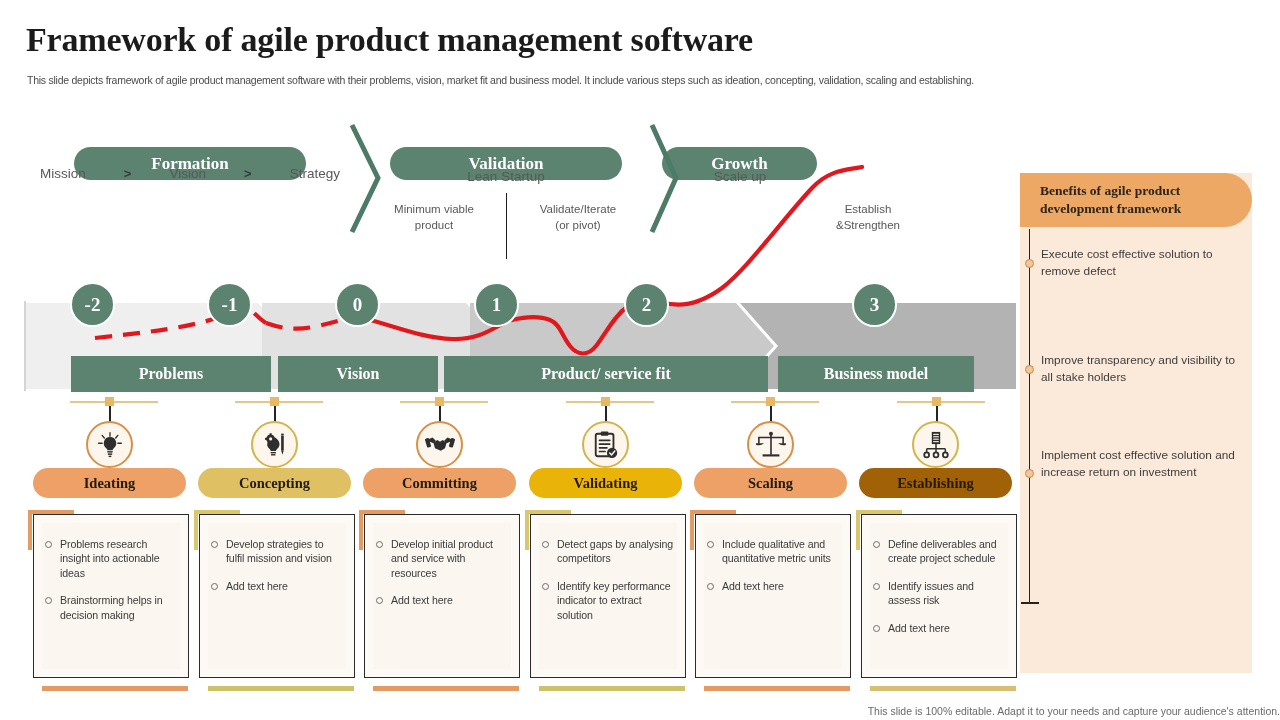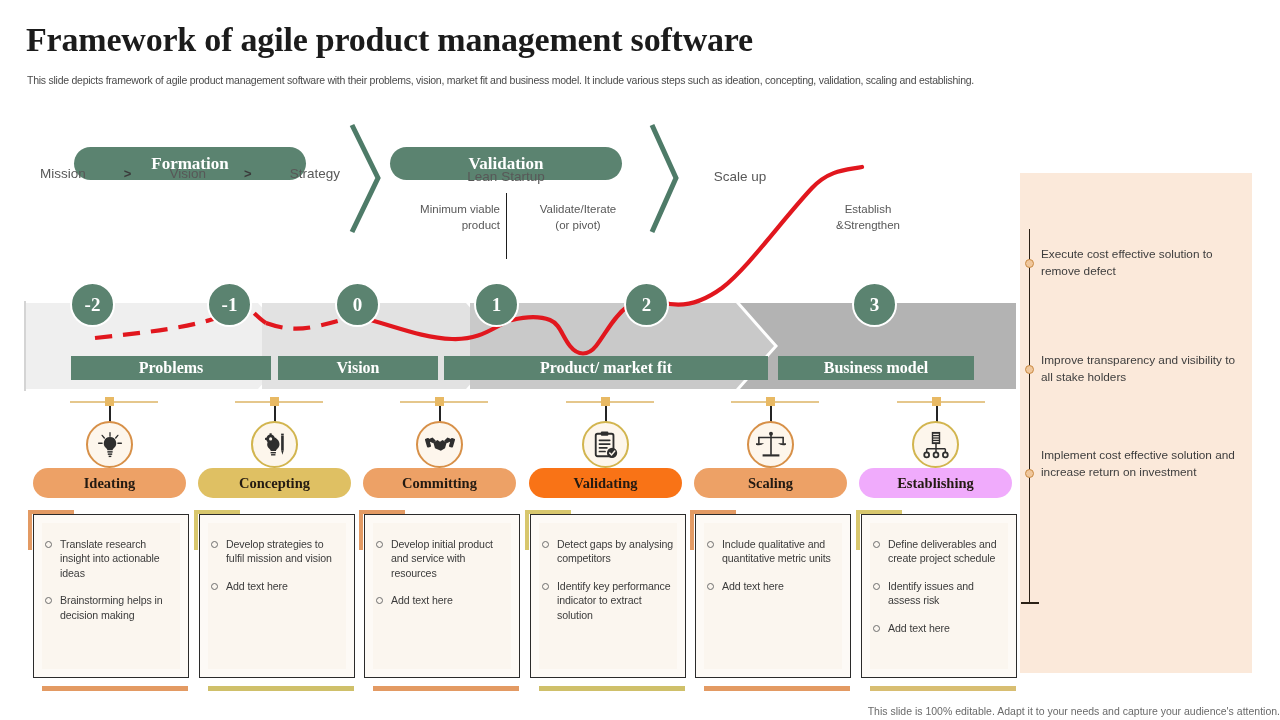--- a/index.html
+++ b/index.html
@@ -49,21 +49,21 @@
   .num-circle{
     position:absolute;width:45px;height:45px;border-radius:50%;
     background:#5b8370;border:2px solid #ffffff;
     color:#ffffff;font-family:"Liberation Serif", serif;font-weight:700;
     font-size:19px;display:flex;align-items:center;justify-content:center;
     box-sizing:border-box;z-index:6;
   }
 
   
   .stage-bar{
-    position:absolute;height:24px;background:#5b8370;color:#ffffff;
+    position:absolute;height:36px;background:#5b8370;color:#ffffff;
     font-family:"Liberation Serif", serif;font-weight:700;font-size:16px;
     display:flex;align-items:center;justify-content:center;z-index:5;
   }
 
   
   .conn-line{position:absolute;background:#e5c78c;height:1.6px;z-index:5;}
   .conn-sq{position:absolute;width:9px;height:9px;background:#e8b964;z-index:6;}
   .conn-vert{position:absolute;width:1.5px;background:#242424;z-index:4;}
 
   
@@ -139,31 +139,32 @@
 </head>
 <body>
 
 <div id="slide">
 
   <div class="page-title">Framework of agile product management software</div>
   <div class="page-subtitle">This slide depicts framework of agile product management software with their problems, vision, market fit and business model. It include various steps such as ideation, concepting, validation, scaling and establishing.</div>
 
   <div class="phase-pill" style="left:74px;top:115px;width:232px;">Formation</div>
   <div class="phase-pill" style="left:390px;top:115px;width:232px;">Validation</div>
+  <div class="phase-pill" style="left:662px;top:115px;width:155px;">Growth</div>
 
   <div class="mission-row">
     <span>Mission</span>
     <span class="gt">&gt;</span>
     <span>Vision</span>
     <span class="gt">&gt;</span>
     <span>Strategy</span>
   </div>
 
   <div class="phase-sub" style="left:406px;top:161px;width:200px;">Lean Startup</div>
-  <div class="phase-small" style="left:368px;top:193px;width:132px;text-align:right;">
+  <div class="phase-small" style="left:368px;top:193px;width:132px;">
     <div>Minimum viable</div>
     <div>product</div>
   </div>
   <div class="phase-small" style="left:512px;top:193px;width:132px;">
     <div>Validate/Iterate</div>
     <div>(or pivot)</div>
   </div>
   <div class="vsep" style="left:506px;top:185px;height:66px;"></div>
 
   <div class="phase-sub" style="left:640px;top:161px;width:200px;">Scale up</div>
@@ -198,21 +199,21 @@
 
   <div class="num-circle" style="left:70px;top:274px;">-2</div>
   <div class="num-circle" style="left:207px;top:274px;">-1</div>
   <div class="num-circle" style="left:335px;top:274px;">0</div>
   <div class="num-circle" style="left:474px;top:274px;">1</div>
   <div class="num-circle" style="left:624px;top:274px;">2</div>
   <div class="num-circle" style="left:852px;top:274px;">3</div>
 
   <div class="stage-bar" style="left:71px;top:348px;width:200px;">Problems</div>
   <div class="stage-bar" style="left:278px;top:348px;width:160px;">Vision</div>
-  <div class="stage-bar" style="left:444px;top:348px;width:324px;">Product/ market fit</div>
+  <div class="stage-bar" style="left:444px;top:348px;width:324px;">Product/ service fit</div>
   <div class="stage-bar" style="left:778px;top:348px;width:196px;">Business model</div>
 
   <div class="conn-line" style="left:70px;top:393px;width:88px;"></div>
   <div class="conn-sq" style="left:105px;top:389px;"></div>
   <div class="conn-vert" style="left:109px;top:393px;height:22px;"></div>
 
   <div class="conn-line" style="left:235px;top:393px;width:88px;"></div>
   <div class="conn-sq" style="left:270px;top:389px;"></div>
   <div class="conn-vert" style="left:274px;top:393px;height:22px;"></div>
 
@@ -331,28 +332,28 @@
         <circle cx="6" cy="25.6" r="2.6"></circle>
           <circle cx="16" cy="25.6" r="2.6"></circle>
           <circle cx="26" cy="25.6" r="2.6"></circle>
       </g>
     </svg>
   </div>
 
   <div class="step-pill" style="left:33px;top:460px;width:153px;background:#eda166;">Ideating</div>
   <div class="step-pill" style="left:363px;top:460px;width:153px;background:#eda166;">Committing</div>
   <div class="step-pill" style="left:198px;top:460px;width:153px;background:#dfc063;">Concepting</div>
-  <div class="step-pill" style="left:529px;top:460px;width:153px;background:#f97316;">Validating</div>
+  <div class="step-pill" style="left:529px;top:460px;width:153px;background:#eab308;">Validating</div>
   <div class="step-pill" style="left:694px;top:460px;width:153px;background:#eda166;">Scaling</div>
-  <div class="step-pill" style="left:859px;top:460px;width:153px;background:#f0abfc;">Establishing</div>
+  <div class="step-pill" style="left:859px;top:460px;width:153px;background:#a16207;">Establishing</div>
 
   <div class="card" style="left:33px;top:506px;width:156px;height:164px;">
     <div class="card-inner"></div>
     <ul style="margin:22px 10px 0 6px;">
-      <li>Translate research insight into actionable ideas</li>
+      <li>Problems research insight into actionable ideas</li>
       <li>Brainstorming helps in decision making</li>
     </ul>
   </div>
   <div class="card-corner" style="left:28px;top:502px;width:46px;height:4px;background:#e39a63;"></div>
   <div class="card-corner" style="left:28px;top:502px;width:4px;height:40px;background:#e39a63;"></div>
   <div class="card-underbar" style="left:42px;top:678px;width:146px;background:#e39a63;"></div>
 
   <div class="card" style="left:199px;top:506px;width:156px;height:164px;">
     <div class="card-inner"></div>
     <ul style="margin:22px 10px 0 6px;">
@@ -403,20 +404,21 @@
       <li>Define deliverables and create project schedule</li>
       <li>Identify issues and assess risk</li>
       <li>Add text here</li>
     </ul>
   </div>
   <div class="card-corner" style="left:856px;top:502px;width:46px;height:4px;background:#d8c76d;"></div>
   <div class="card-corner" style="left:856px;top:502px;width:4px;height:40px;background:#d8c76d;"></div>
   <div class="card-underbar" style="left:870px;top:678px;width:146px;background:#d8be72;"></div>
 
   <div class="benefits-panel"></div>
+  <div class="benefits-head">Benefits of agile product development framework</div>
   <div class="benefits-axis"></div>
   <div class="benefits-axis-foot"></div>
 
   <div class="benefit-dot" style="left:1025px;top:251px;"></div>
   <div class="benefit-text" style="top:238px;">Execute cost effective solution to remove defect</div>
 
   <div class="benefit-dot" style="left:1025px;top:357px;"></div>
   <div class="benefit-text" style="top:344px;">Improve transparency and visibility to all stake holders</div>
 
   <div class="benefit-dot" style="left:1025px;top:461px;"></div>

